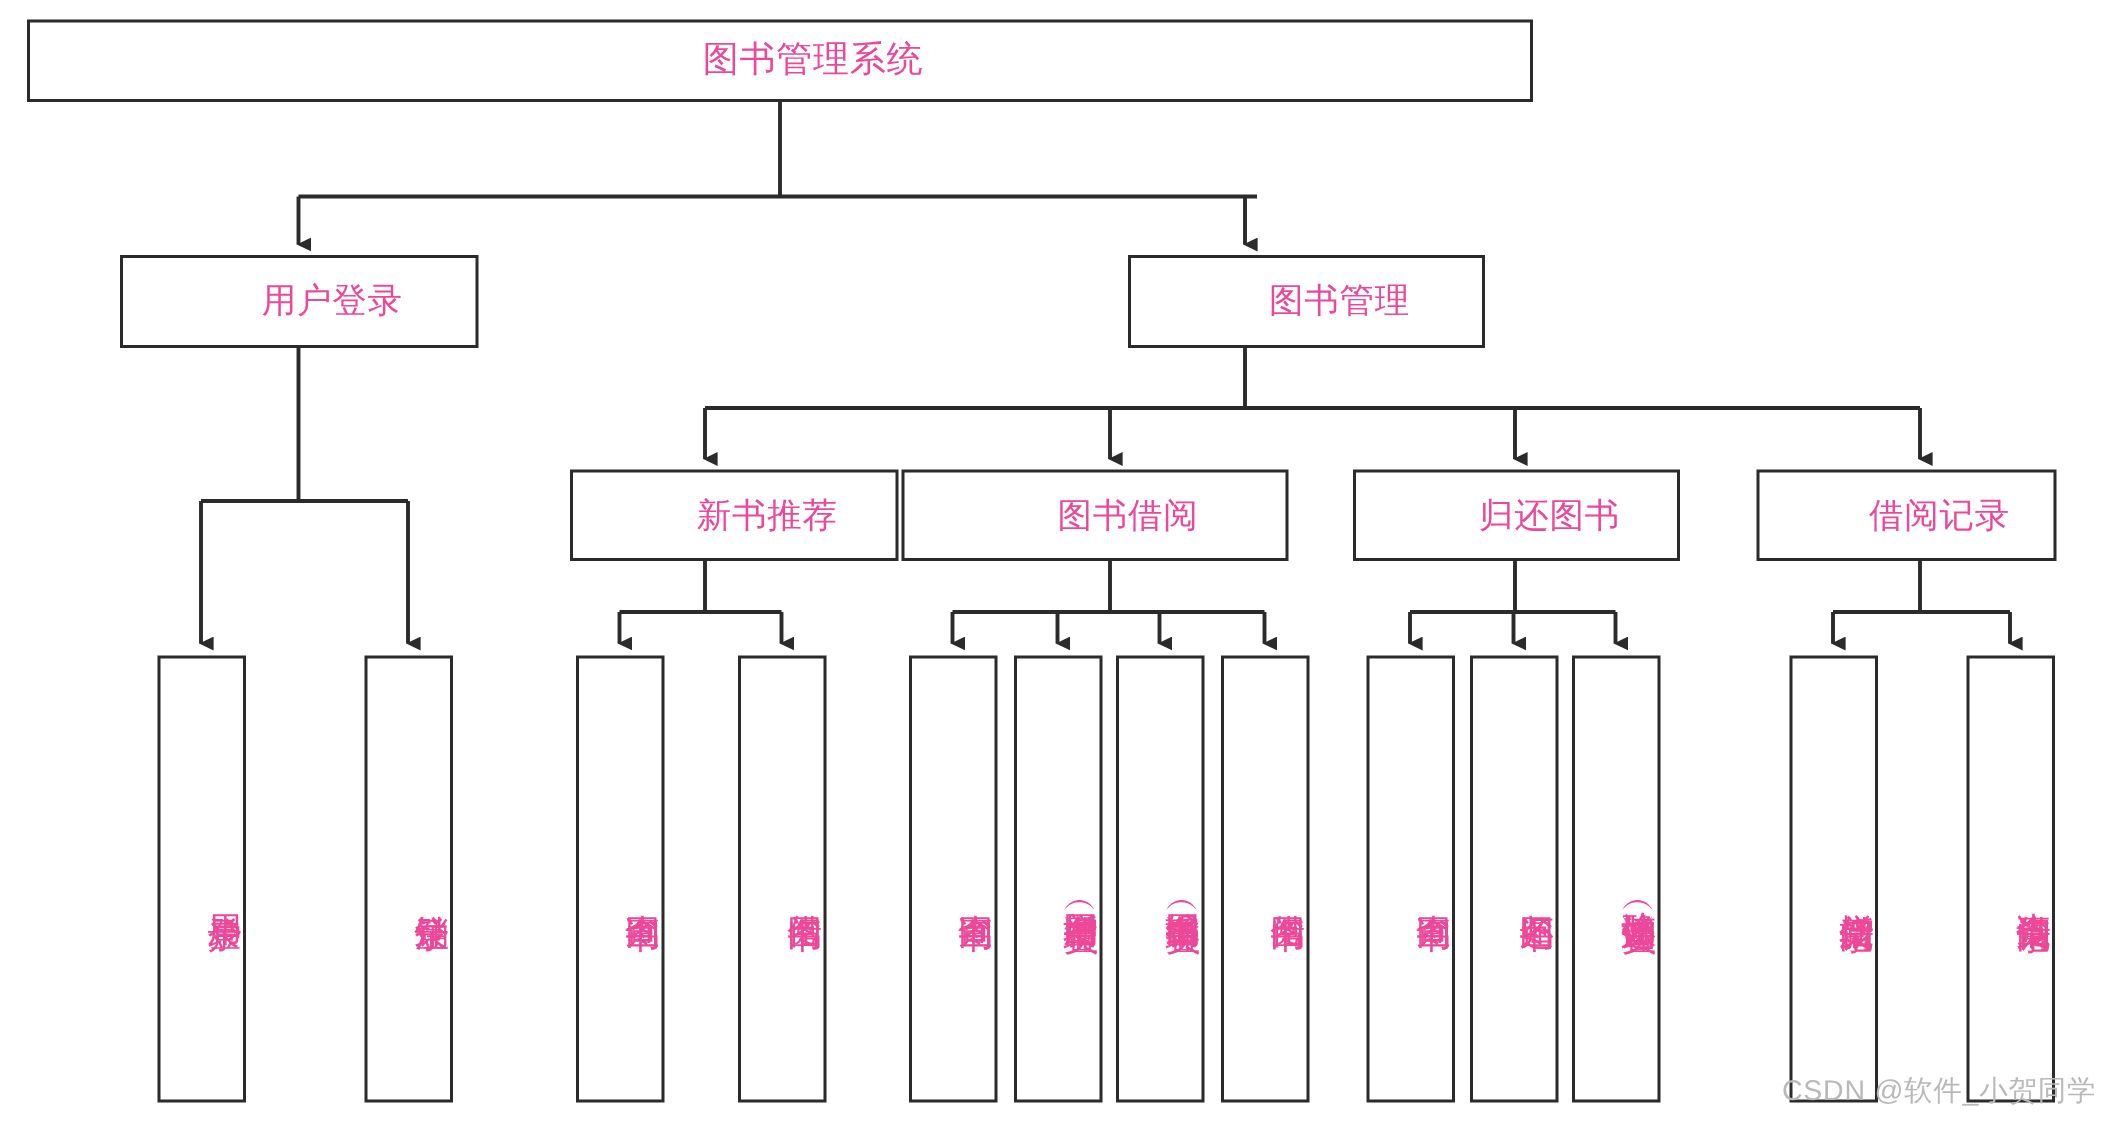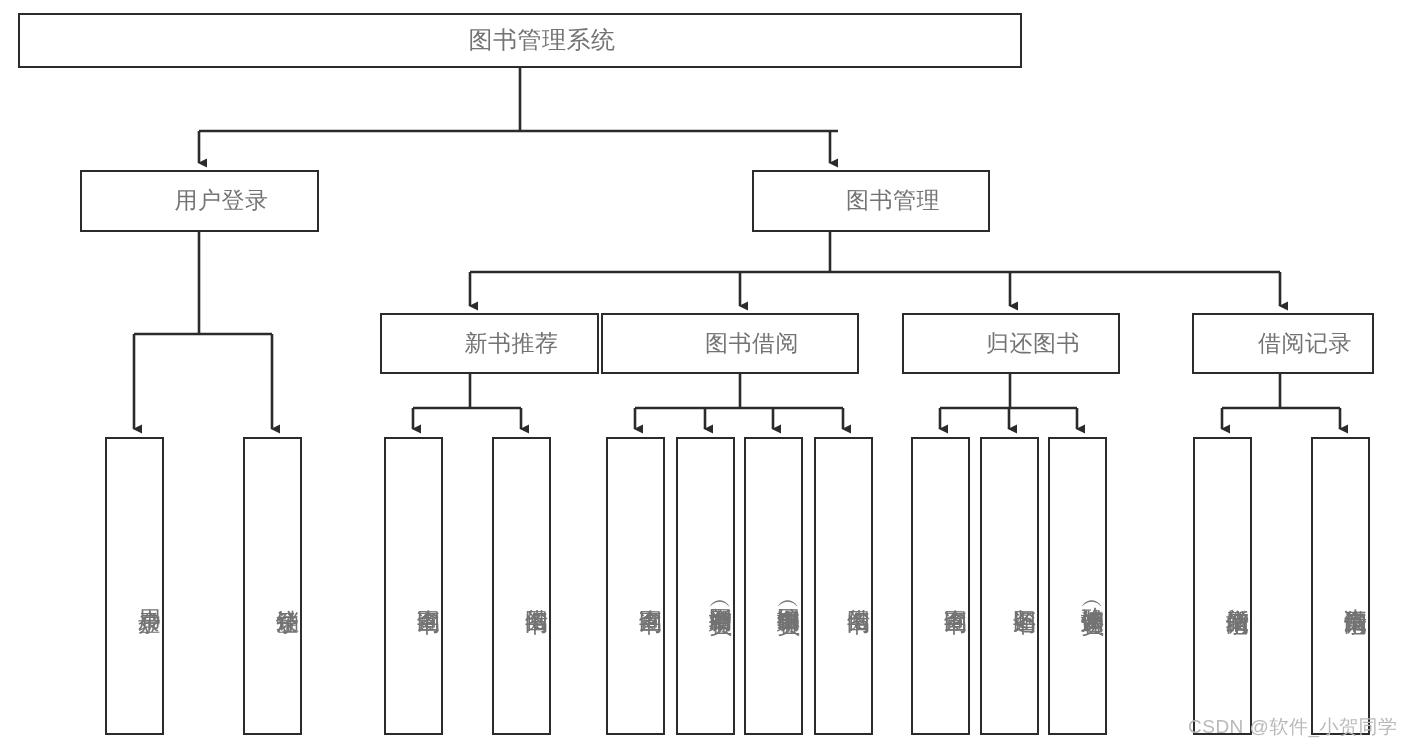--- a/index.html
+++ b/index.html
@@ -27,21 +27,21 @@
     pointer-events: none;
   }
   .node {
     position: absolute;
     box-sizing: border-box;
     border: 2.5px solid #2b2b2b;
     background: #ffffff;
     display: flex;
     align-items: center;
     justify-content: center;
-    color: #737373;
+    color: #ec4899;
     overflow: hidden;
     padding-left: 44px;
   }
   .node-h {
     font-size: 23px;
     letter-spacing: 0.5px;
     line-height: 1.1;
     white-space: nowrap;
   }
   .node-root {
@@ -130,21 +130,21 @@
   <div class="node node-h" style="left:80px; top:170px; width:239px; height:62px;">用户登录</div>
 
   <div class="node node-h" style="left:752px; top:170px; width:238px; height:62px;">图书管理</div>
 
   <div class="node node-h" style="left:380px; top:313px; width:219px; height:61px;">新书推荐</div>
 
   <div class="node node-h" style="left:601px; top:313px; width:258px; height:61px;">图书借阅</div>
 
   <div class="node node-h" style="left:902px; top:313px; width:218px; height:61px;">归还图书</div>
 
-  <div class="node node-h" style="left:1171px; top:313px; width:182px; height:61px;margin-left:21px;">借阅记录</div>
+  <div class="node node-h" style="left:1171px; top:313px; width:200px; height:61px;">借阅记录</div>
 
   <div class="node node-v" style="left:105px; top:437px; width:59px; height:298px;">
     <span>用户登录</span>
   </div>
 
   <div class="node node-v" style="left:243px; top:437px; width:59px; height:298px;">
     <span>注销登录</span>
   </div>
 
   <div class="node node-v" style="left:384px; top:437px; width:59px; height:298px;">

